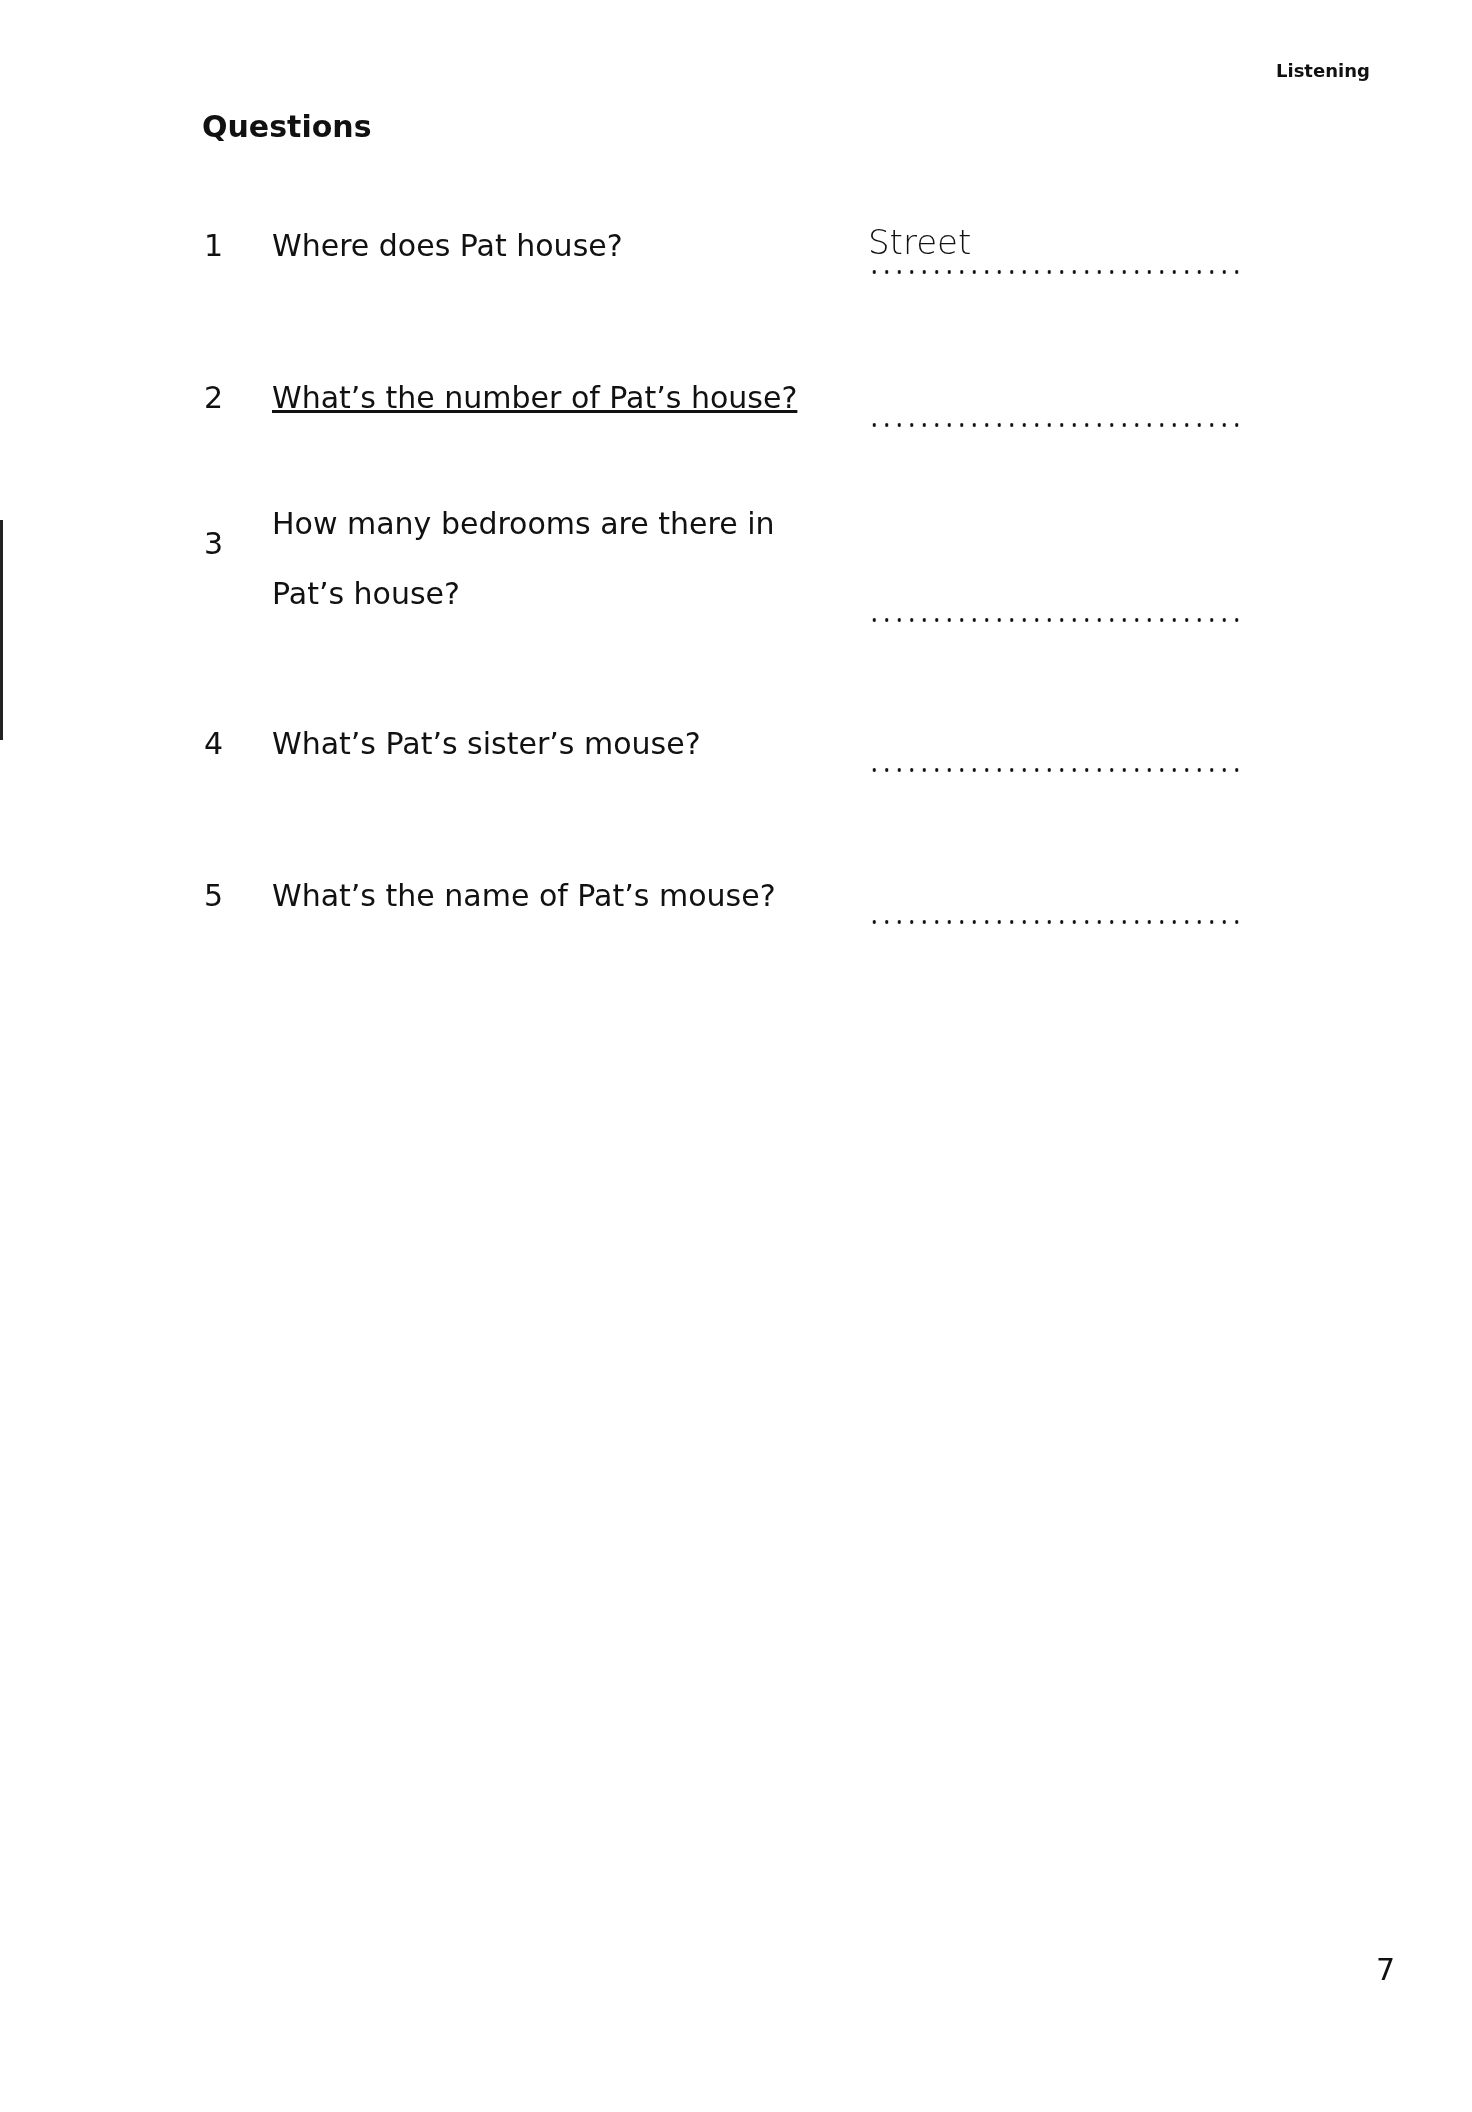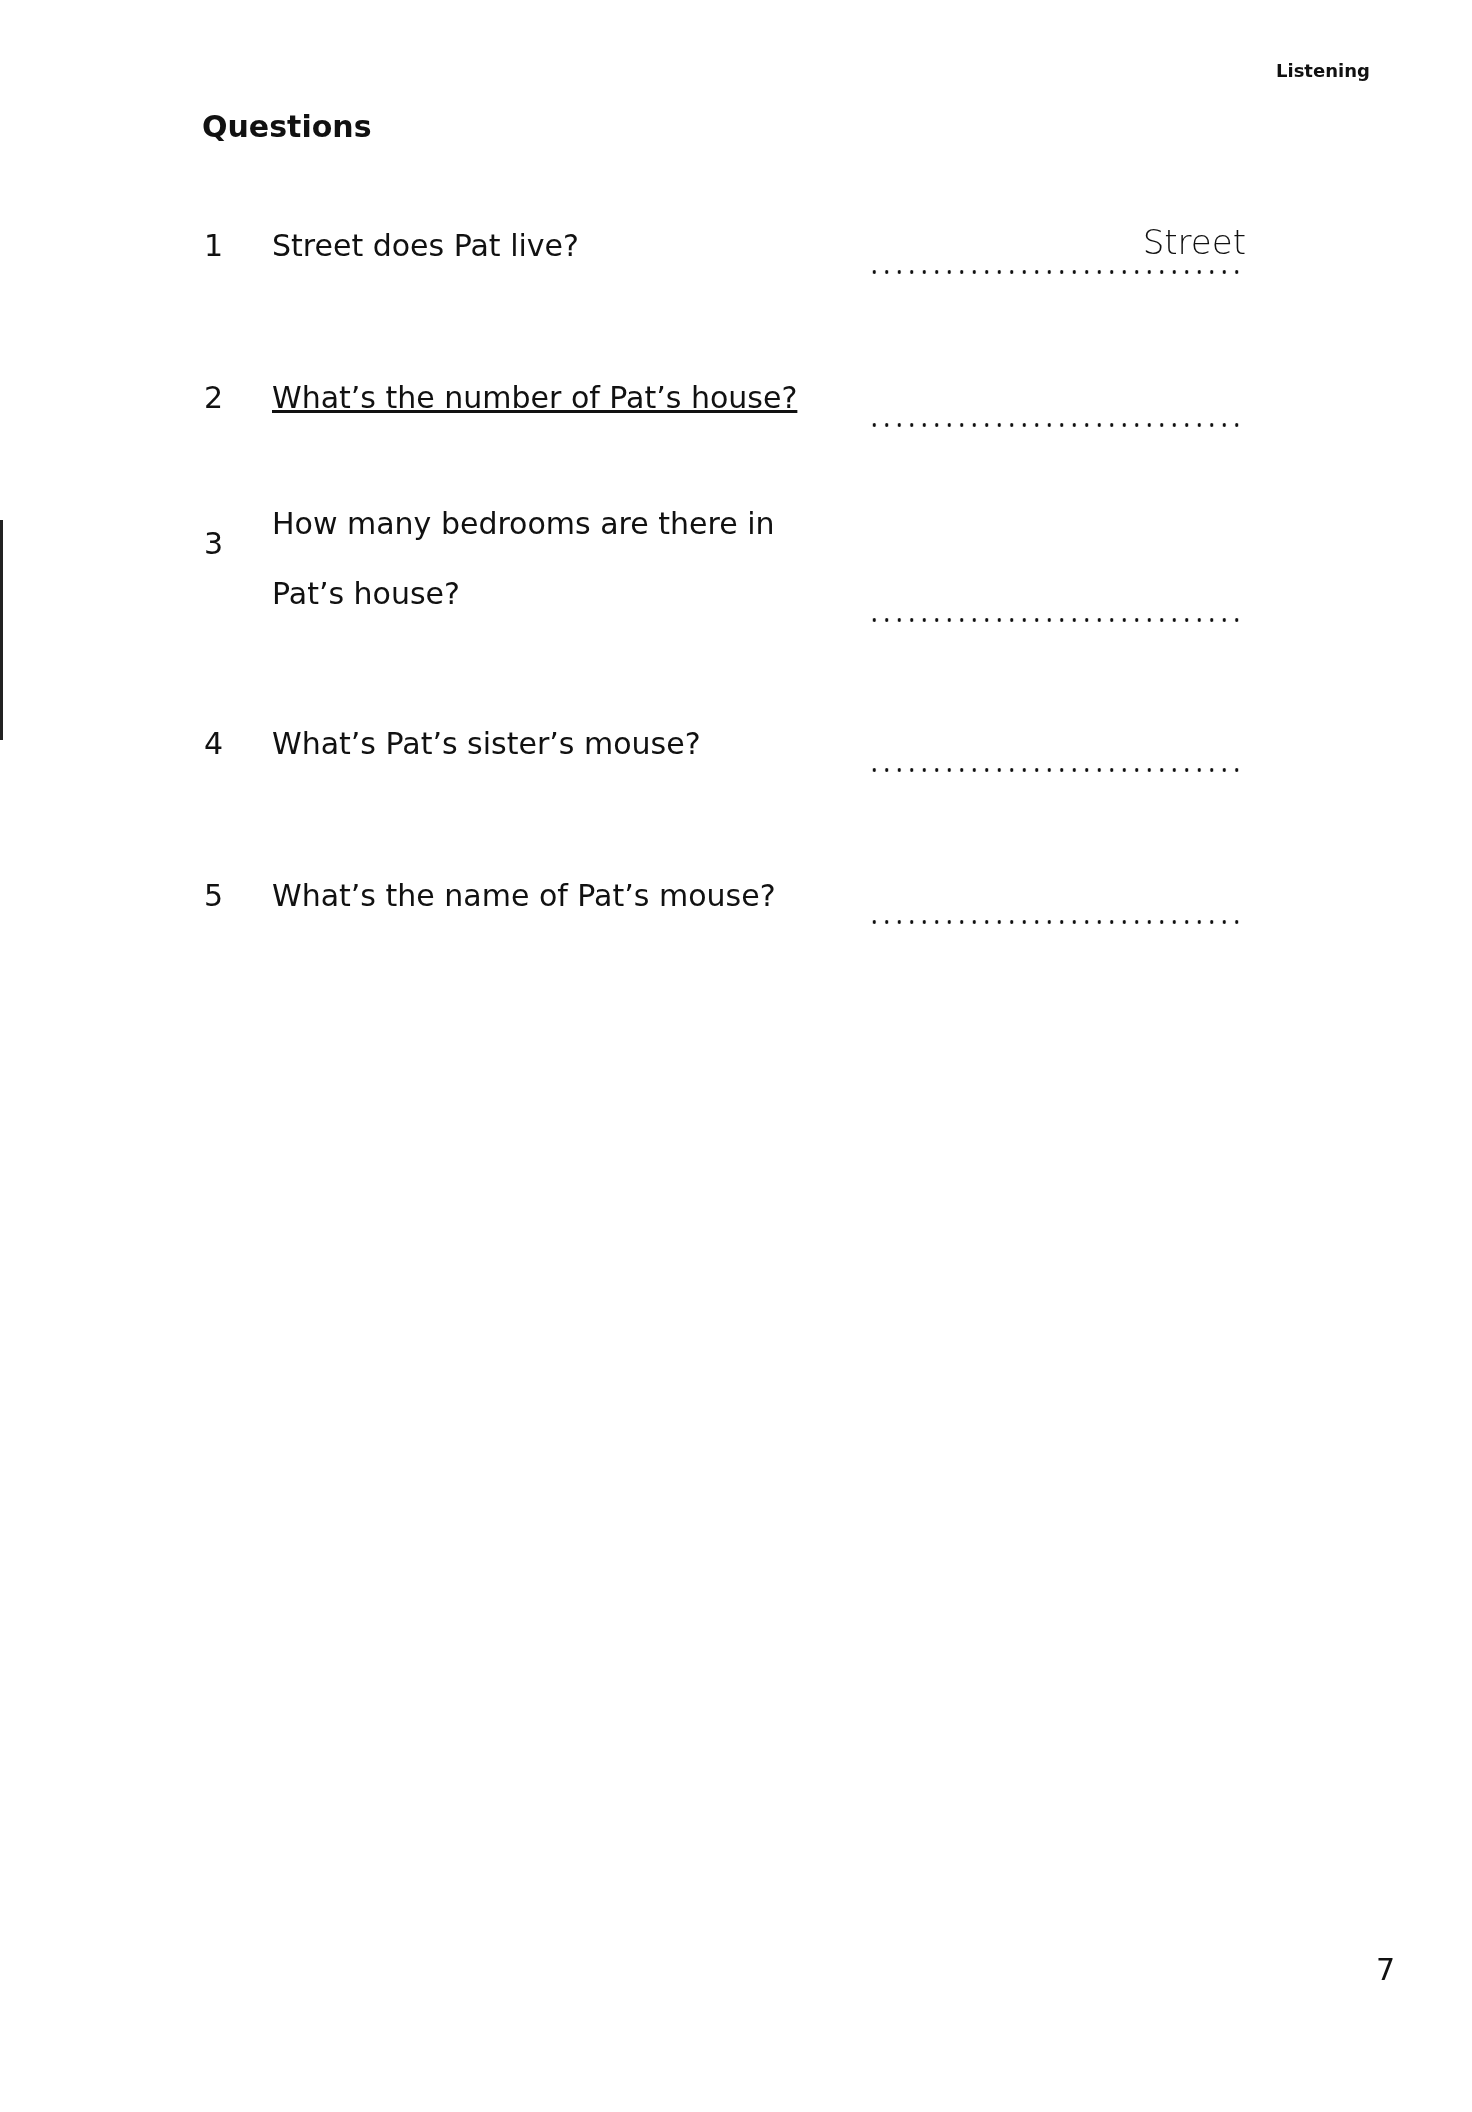--- a/index.html
+++ b/index.html
@@ -6,36 +6,36 @@
   body { width:1472px; height:2112px; position:relative; overflow:hidden;
          font-family:"DejaVu Sans", sans-serif; color:#111; }
   .abs { position:absolute; }
   .section-label { font-weight:bold; font-size:18px; }
   .title { font-weight:bold; font-size:30px; }
   .qnum { font-size:30px; }
   .qtext { font-size:30px; line-height:48px; }
   .dots { height:6px; width:378px;
           background-image:radial-gradient(circle, #111 1.6px, transparent 2px);
           background-size:12.5px 6px; background-repeat:repeat-x; }
-  .answer { font-family:"DejaVu Sans", sans-serif; font-size:34px; text-align:right; width:378px; font-weight:300; }
+  .answer { font-family:"DejaVu Sans", sans-serif; font-size:34px; text-align:left; width:378px; font-weight:300; }
   .page-num { font-size:30px; }
   .edge { left:0; top:520px; width:3px; height:220px; background:#222; }
 </style>
 </head>
 <body>
 
 <div class="abs edge"></div>
 
 <div class="abs section-label" style="left:1276px; top:60px;">Listening</div>
 
 <div class="abs title" style="left:202px; top:109px;">Questions</div>
 
 <div>
   <div class="abs qnum" style="left:204px; top:228px;">1</div>
-  <div class="abs qtext" style="left:272px; top:222px;">Street does Pat live?</div>
+  <div class="abs qtext" style="left:272px; top:222px;">Where does Pat house?</div>
   <div class="abs answer" style="left:868px; top:222px;">Street</div>
   <div class="abs dots" style="left:868px; top:269px;"></div>
 </div>
 
 <div>
   <div class="abs qnum" style="left:204px; top:380px;">2</div>
   <div class="abs qtext" style="left:272px; top:374px;text-decoration:underline;">What’s the number of Pat’s house?</div>
   <div class="abs answer" style="left:868px; top:374px;"></div>
   <div class="abs dots" style="left:868px; top:422px;"></div>
 </div>

